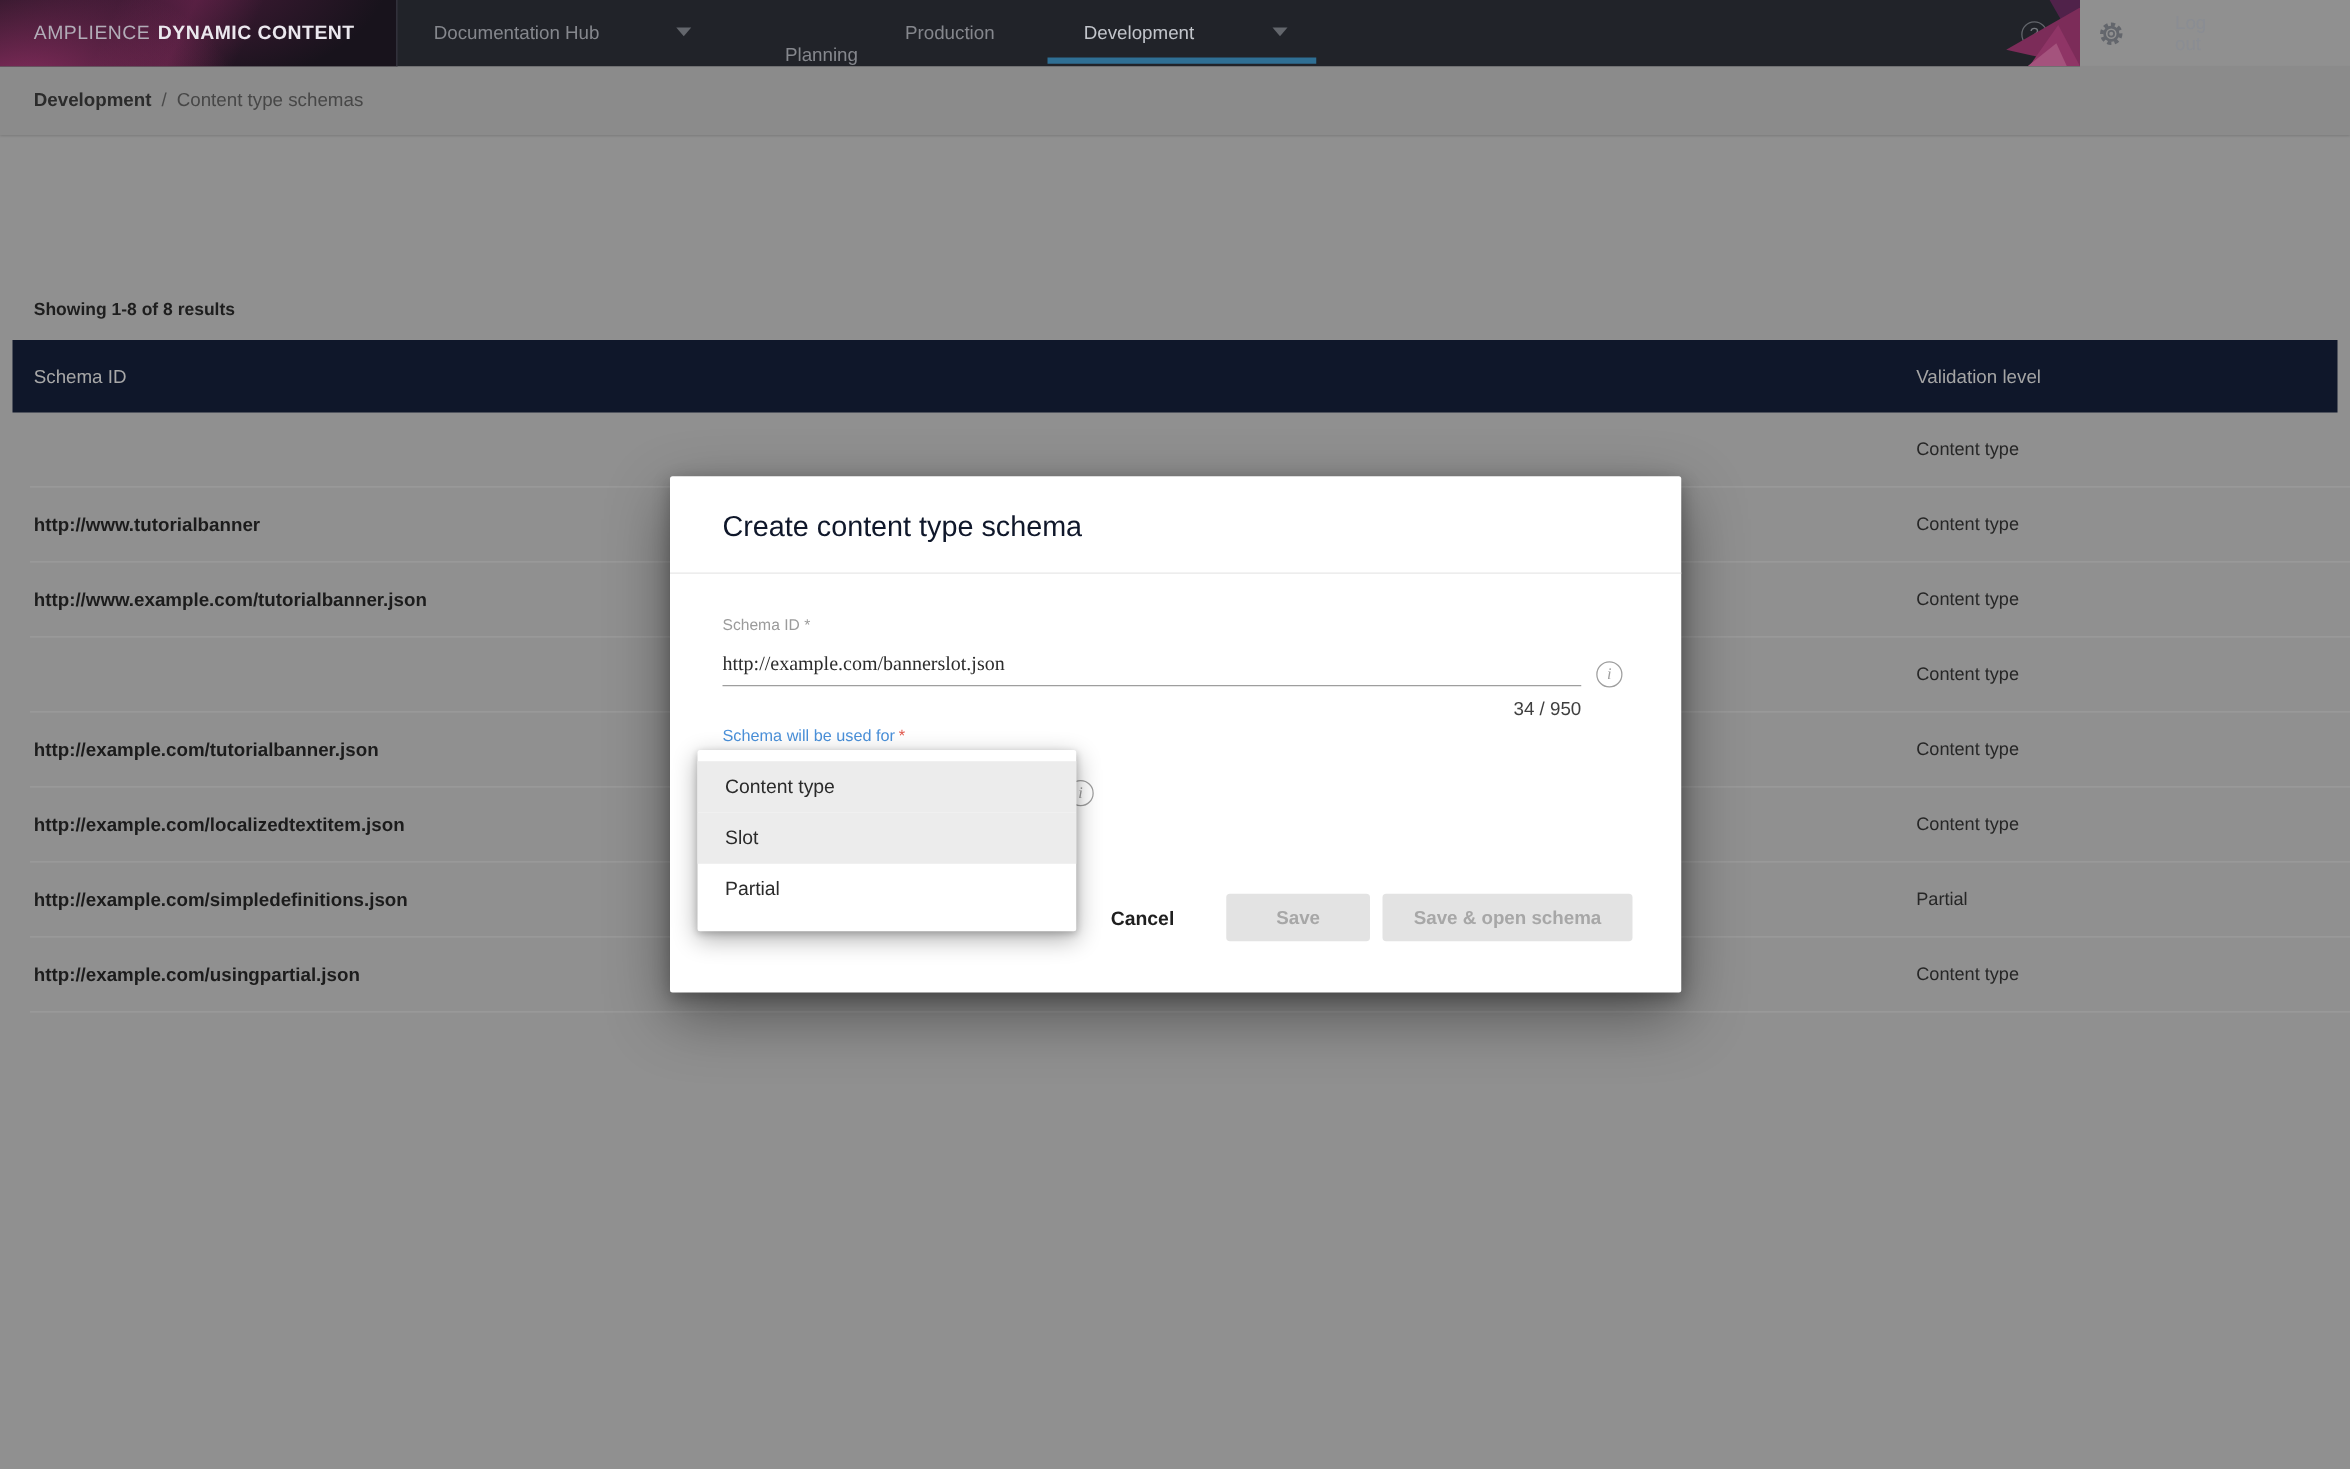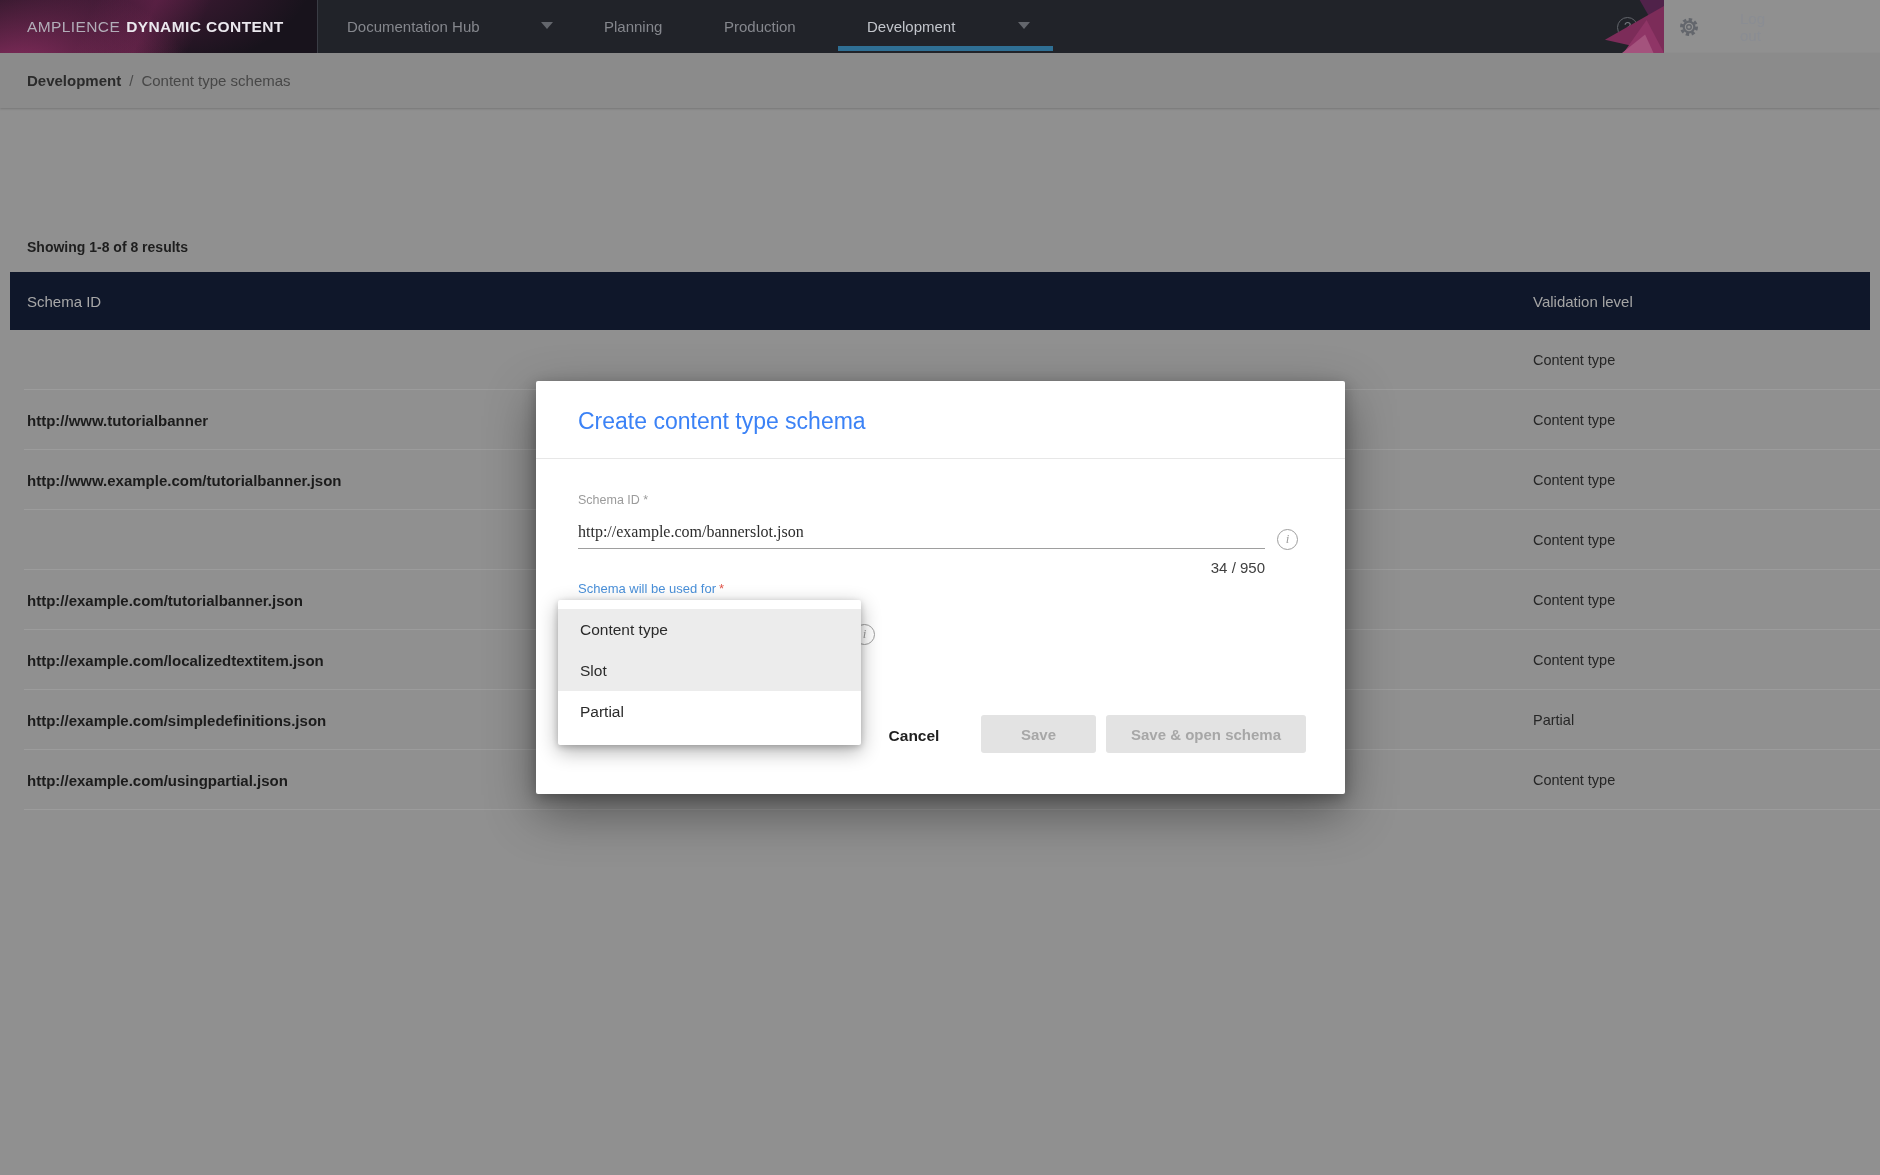--- a/index.html
+++ b/index.html
@@ -112,21 +112,21 @@
     font-size:14.5px; color:#262626;
   }
 
   
   .modal {
     position:absolute; left:536px; top:381px; width:809px; height:413px;
     background:#ffffff; border-radius:2px; z-index:10;
     box-shadow:0 18px 50px rgba(0,0,0,.42), 0 4px 14px rgba(0,0,0,.28);
   }
   .modal-title {
-    position:absolute; left:42px; top:27px; font-size:23px; color:#3b82f6;
+    position:absolute; left:42px; top:27px; font-size:23px; color:#0f172a;
   }
   .modal-divider { position:absolute; left:0; top:77px; width:809px; height:1px; background:#e7e7e7; }
 
   .field-label { position:absolute; left:42px; top:112px; font-size:12.5px; color:#9b9b9b; }
   .schema-input {
     position:absolute; left:42px; top:134px; width:687px; height:34px;
     border:none; outline:none; background:transparent;
     font-family:Liberation Serif, serif; font-size:16px; color:#2d2d2d;
     border-bottom:1px solid #9e9e9e; padding:0;
   }
@@ -180,21 +180,21 @@
   <div class="logo-block">
     <span class="brand-light">AMPLIENCE</span>
     <span class="brand-bold">DYNAMIC CONTENT</span>
   </div>
 
   <div class="nav-item" style="left:347px;">
     <span>Documentation Hub</span>
   </div>
   <span class="caret-down nav-caret-1"></span>
 
-  <div class="nav-item" style="left:604px;">
+  <div class="nav-item" style="left:628px;align-items:flex-end;">
     <span>Planning</span>
   </div>
 
   <div class="nav-item" style="left:724px;">
     <span>Production</span>
   </div>
 
   <div class="nav-item active" style="left:867px;">
     <span>Development</span>
   </div>

